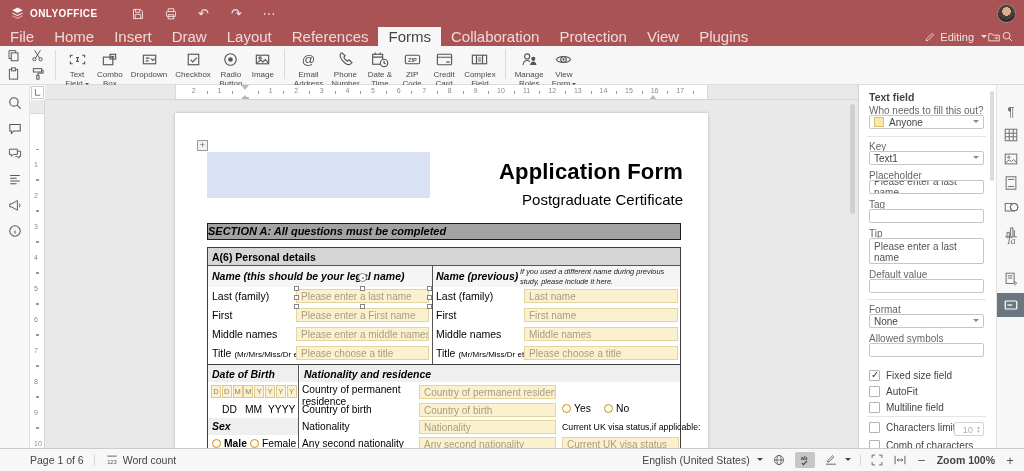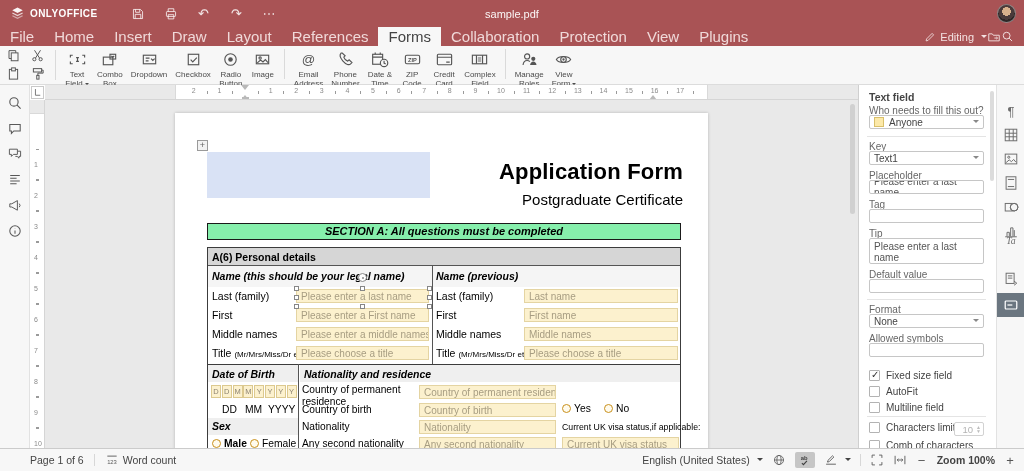--- a/index.html
+++ b/index.html
@@ -53,21 +53,21 @@
   .lsbtn{position:absolute;left:7px;width:16px;height:16px;color:#585858}
 
   
   .canvas{position:absolute;left:45px;top:100px;width:813px;height:348px;background:#e9e9e9;overflow:hidden}
   .vscroll{position:absolute;right:3px;top:4px;width:5px;height:110px;background:#c9c9c9;border-radius:3px;opacity:.8}
   .page{position:absolute;left:130px;top:13px;width:533px;height:620px;background:#fff;box-shadow:0 0 3px rgba(0,0,0,.22)}
   .plus-handle{position:absolute;left:22px;top:27px;width:11px;height:11px;border:1px solid #9a9a9a;background:#f2f2f2;color:#666;font-size:9px;line-height:9px;text-align:center}
   .bluebox{position:absolute;left:32px;top:39px;width:223px;height:46px;background:#d9e2f5}
   .doc-h1{position:absolute;right:25px;top:46px;font-size:22px;font-weight:bold;color:#000;letter-spacing:.2px}
   .doc-h2{position:absolute;right:25px;top:78px;font-size:15px;color:#000}
-  .banner{position:absolute;left:32px;top:110px;width:474px;height:17px;background:#86efac;border:1px solid #1a1a1a;font-size:11px;font-weight:bold;font-style:italic;text-align:center;line-height:15px;color:#000}
+  .banner{position:absolute;left:32px;top:110px;width:474px;height:17px;background:#a3a3a3;border:1px solid #1a1a1a;font-size:11px;font-weight:bold;font-style:italic;text-align:left;line-height:15px;color:#000}
   .tbl{position:absolute;left:32px;top:134px;width:474px;height:212px;border:1px solid #3c3c3c;font-size:10.5px;color:#000}
   .band{position:absolute;left:0;right:0}
   .a1{top:0;height:18px;background:#d6d6d6;border-bottom:1px solid #555;font-weight:bold;line-height:18px;padding-left:4px}
   .nmhdr{top:18px;height:21px;background:#f5f5f5}
   .bold-it{font-weight:bold;font-style:italic}
   .note{position:absolute;left:312px;top:1px;width:158px;font-size:7.4px;font-style:italic;line-height:1.3;color:#222}
   .vline{position:absolute;width:1px;background:#555}
   .lab{position:absolute;white-space:nowrap}
   .lab .paren{font-size:8px}
   .f-field{position:absolute;height:14px;background:#fcf1ce;border:1px solid #e4d4a2;font-size:10px;color:#a79d82;padding:1px 4px;white-space:nowrap;overflow:hidden}
@@ -138,21 +138,20 @@
         <svg width="14" height="14" viewBox="0 0 20 20" fill="none" stroke="currentColor" stroke-width="1.3">
           <path d="M6 6.5v-4h8v4"></path>
           <rect x="3.5" y="6.5" width="13" height="7" rx="1"></rect>
           <path d="M6 11h8v6H6z"></path>
         </svg>
       </span>
     <span class="qbtn">↶</span>
     <span class="qbtn">↷</span>
     <span class="qbtn" style="letter-spacing:1px">⋯</span>
   </div>
-  <div class="doc-title">sample.pdf</div>
   <div class="avatar"></div>
 </div>
 
 <nav class="tabbar">
   <div id="tabs" style="display:flex">
       <div class="tab">File</div>
       <div class="tab">Home</div>
       <div class="tab">Insert</div>
       <div class="tab">Draw</div>
       <div class="tab">Layout</div>
@@ -493,20 +492,21 @@
     <div class="plus-handle">+</div>
     <div class="bluebox"></div>
     <div class="doc-h1">Application Form</div>
     <div class="doc-h2">Postgraduate Certificate</div>
     <div class="banner">SECTION A: All questions must be completed</div>
     <div class="tbl" id="doctable">
       <div class="band a1">A(6) Personal details</div>
       <div class="band nmhdr">
         <span class="lab bold-it" style="left:4px;top:4px">Name (this should be your legal name)</span>
         <span class="lab bold-it" style="left:228px;top:4px">Name (previous)</span>
+        <span class="note">If you used a different name during previous study, please include it here.</span>
       </div>
       <div class="vline" style="left:224px;top:18px;height:98px"></div>
       <div class="band dobband">
         <div class="gcell" style="left:0;width:90px"></div>
         <div class="gcell" style="left:92px;right:0"></div>
         <span class="lab bold-it" style="left:4px;top:3px">Date of Birth</span>
         <span class="lab bold-it" style="left:96px;top:3px">Nationality and residence</span>
       </div>
       <div class="vline" style="left:90px;top:116px;bottom:0"></div>
       <div class="gcell" style="left:0;width:90px;top:170px;height:17px;background:#efefef">

